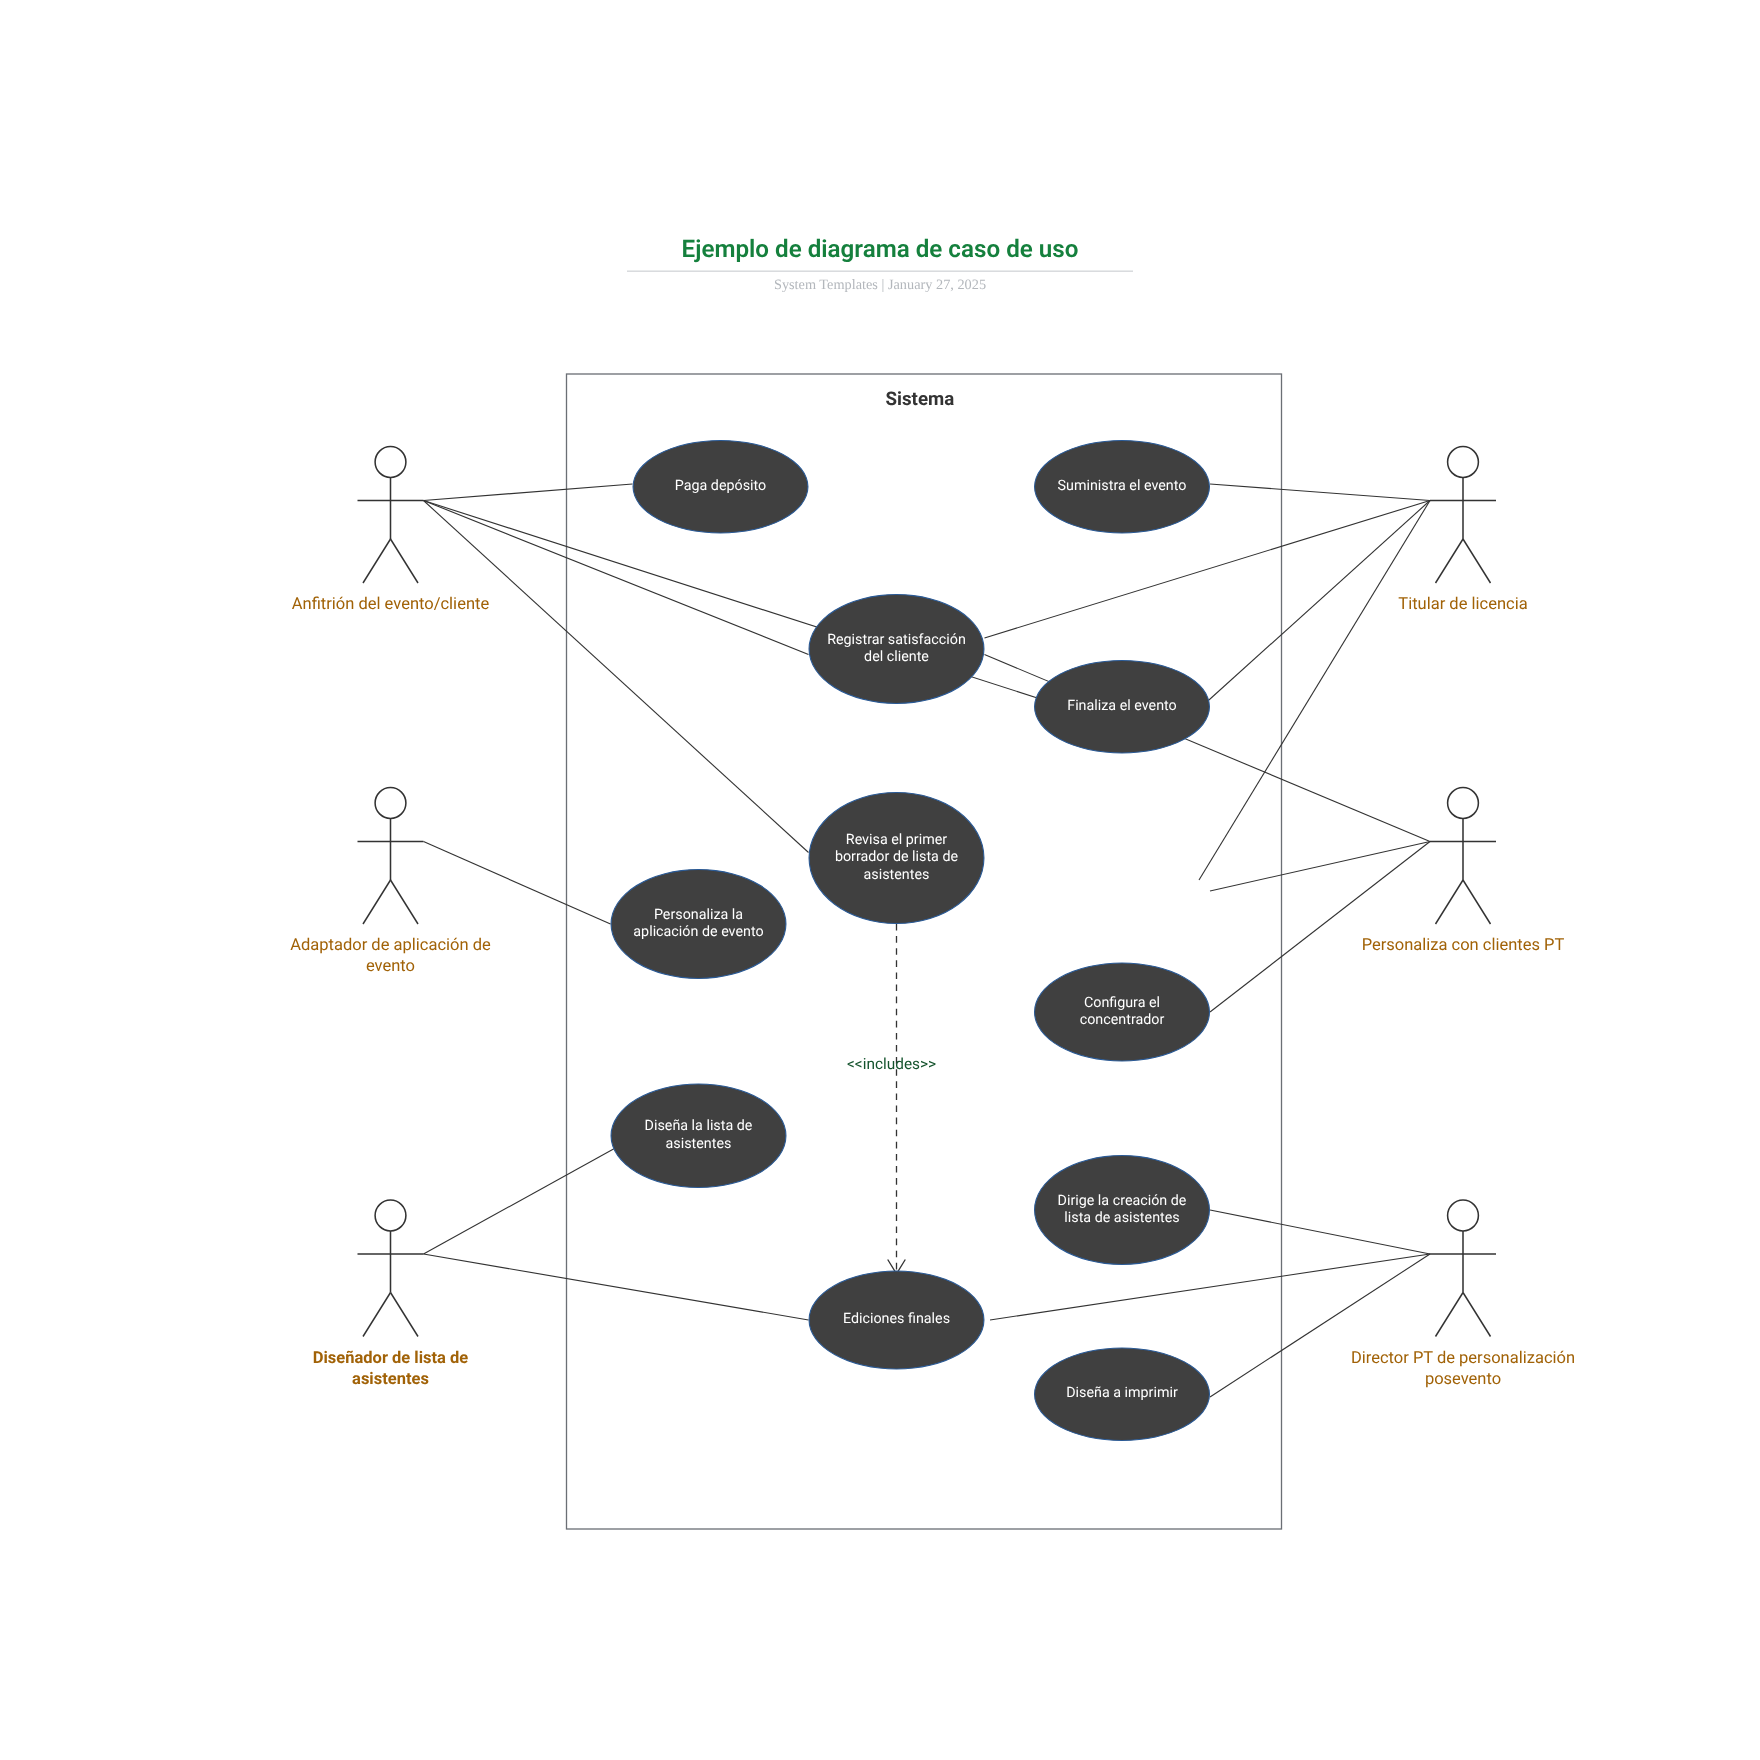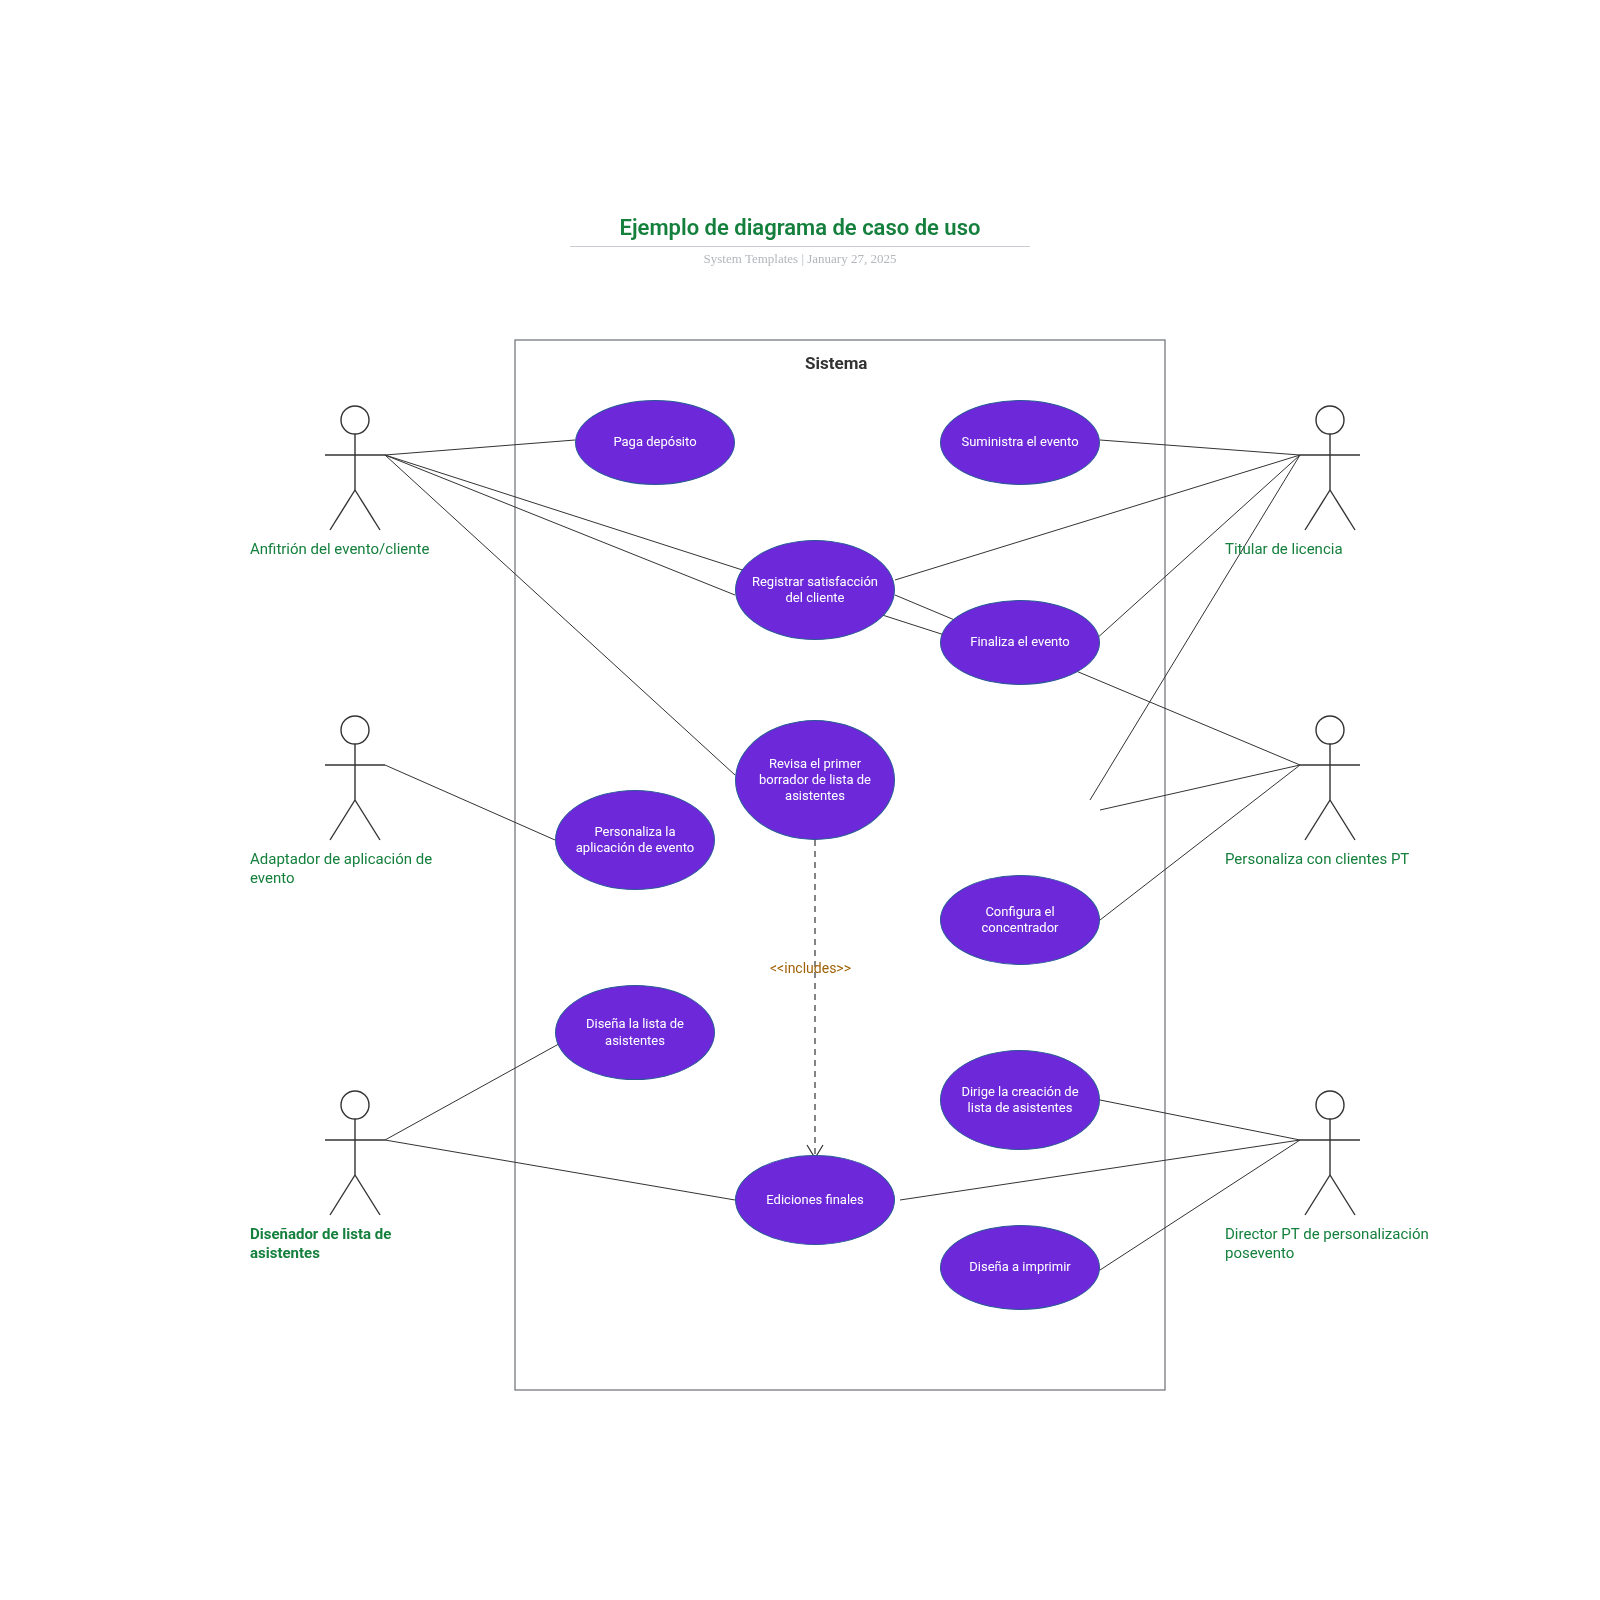--- a/index.html
+++ b/index.html
@@ -6,27 +6,27 @@
   #stage{position:relative;width:1600px;height:1600px;}
   svg{position:absolute;left:0;top:0;}
 
   .title-block{position:absolute;width:500px;text-align:center;}
   .title-text{font-size:22px;font-weight:600;color:#15803d;}
   .title-rule{border:none;border-top:1px solid #c9ccd0;margin:6px auto 4px;width:460px;}
   .subtitle{font-size:13px;color:#b3b7bc;font-family:Liberation Serif, serif;}
 
   .system-label{position:absolute;font-size:17px;font-weight:700;color:#333;}
 
-  .usecase{position:absolute;background:#6d28d9;border:1px solid #2a5a96;border-radius:50%;
+  .usecase{position:absolute;background:#404040;border:1px solid #2a5a96;border-radius:50%;
            display:flex;align-items:center;justify-content:center;text-align:center;
            color:#fff;font-size:13px;line-height:1.25;padding:0 10px;box-sizing:border-box;}
 
-  .actor-label{position:absolute;font-size:15px;color:#15803d;line-height:1.25;}
+  .actor-label{position:absolute;font-size:15px;color:#a16207;text-align:center;line-height:1.25;}
 
-  .includes-label{position:absolute;font-size:14px;color:#a16207;}
+  .includes-label{position:absolute;font-size:14px;color:#14532d;}
 </style>
 </head>
 <body>
 
 <div id="stage">
 
   <div class="title-block" style="left:550px;top:215px;">
     <div class="title-text">Ejemplo de diagrama de caso de uso</div>
     <hr class="title-rule">
     <div class="subtitle">

